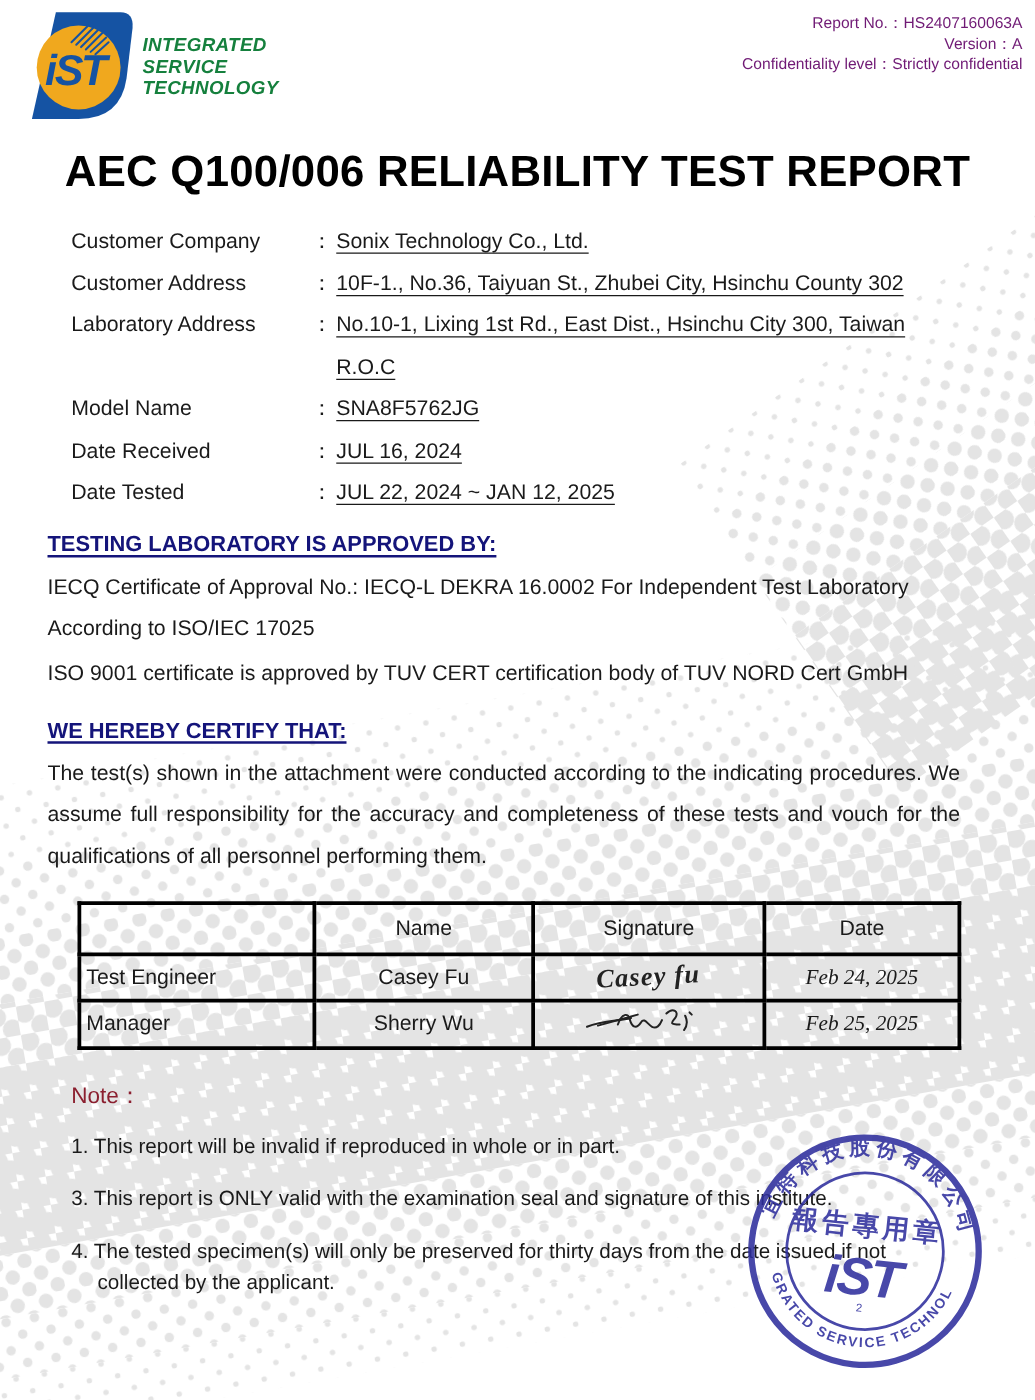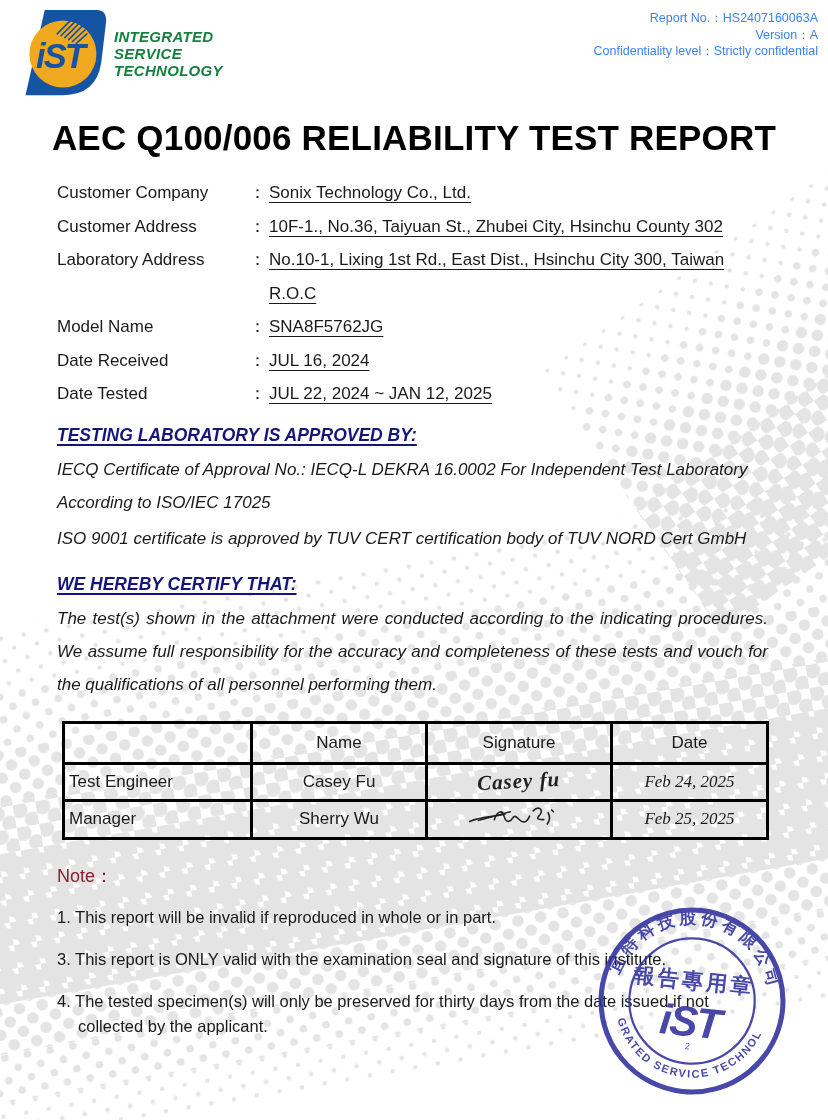--- a/index.html
+++ b/index.html
@@ -7,35 +7,35 @@
         font-family:"Liberation Sans",sans-serif;color:#1a1a1a;}
   .pattern-layer{position:absolute;inset:0;z-index:0;pointer-events:none;}
   .content{position:relative;z-index:1;}
 
   
   .header{position:relative;height:102px;}
   .logo{position:absolute;left:15px;top:8px;display:flex;align-items:center;}
   .logo-text{margin-left:7px;color:#15803d;font-weight:bold;font-style:italic;
              font-size:15px;line-height:17px;letter-spacing:.3px;}
   .report-info{position:absolute;right:10px;top:10px;text-align:right;
-               font-size:12.5px;line-height:16.5px;color:#3b82f6;}
+               font-size:12.5px;line-height:16.5px;color:#701a75;}
 
   
   .title{margin:16px 40px 0 40px;text-align:center;font-size:35px;font-weight:bold;
          letter-spacing:.2px;color:#000;}
 
   
   .fields{margin:18px 60px 0 57px;font-size:17px;}
   .field-row{display:flex;line-height:33.5px;}
   .f-label{width:192px;flex:0 0 192px;}
   .f-colon{width:20px;flex:0 0 20px;}
   .f-value{text-decoration:underline;text-underline-offset:4px;text-decoration-thickness:1.4px;}
 
   
-  .sec{margin:0 60px 0 57px;font-style:italic;}
+  .sec{margin:0 60px 0 38px;}
   .sec-heading{margin-top:9px;font-size:17.5px;font-weight:bold;color:#14147a;
                text-decoration:underline;text-underline-offset:3px;text-decoration-thickness:2px;
                line-height:30px;}
   .para{font-size:17px;line-height:33px;margin-top:3px;}
   .para.justify{text-align:justify;}
 
   
   .signoff{margin:20px 60px 0 62px;border-collapse:collapse;width:704px;table-layout:fixed;}
   .signoff th,.signoff td{border:3px solid #000;font-size:17px;font-weight:normal;
                           padding:0 4px;background:transparent;}

